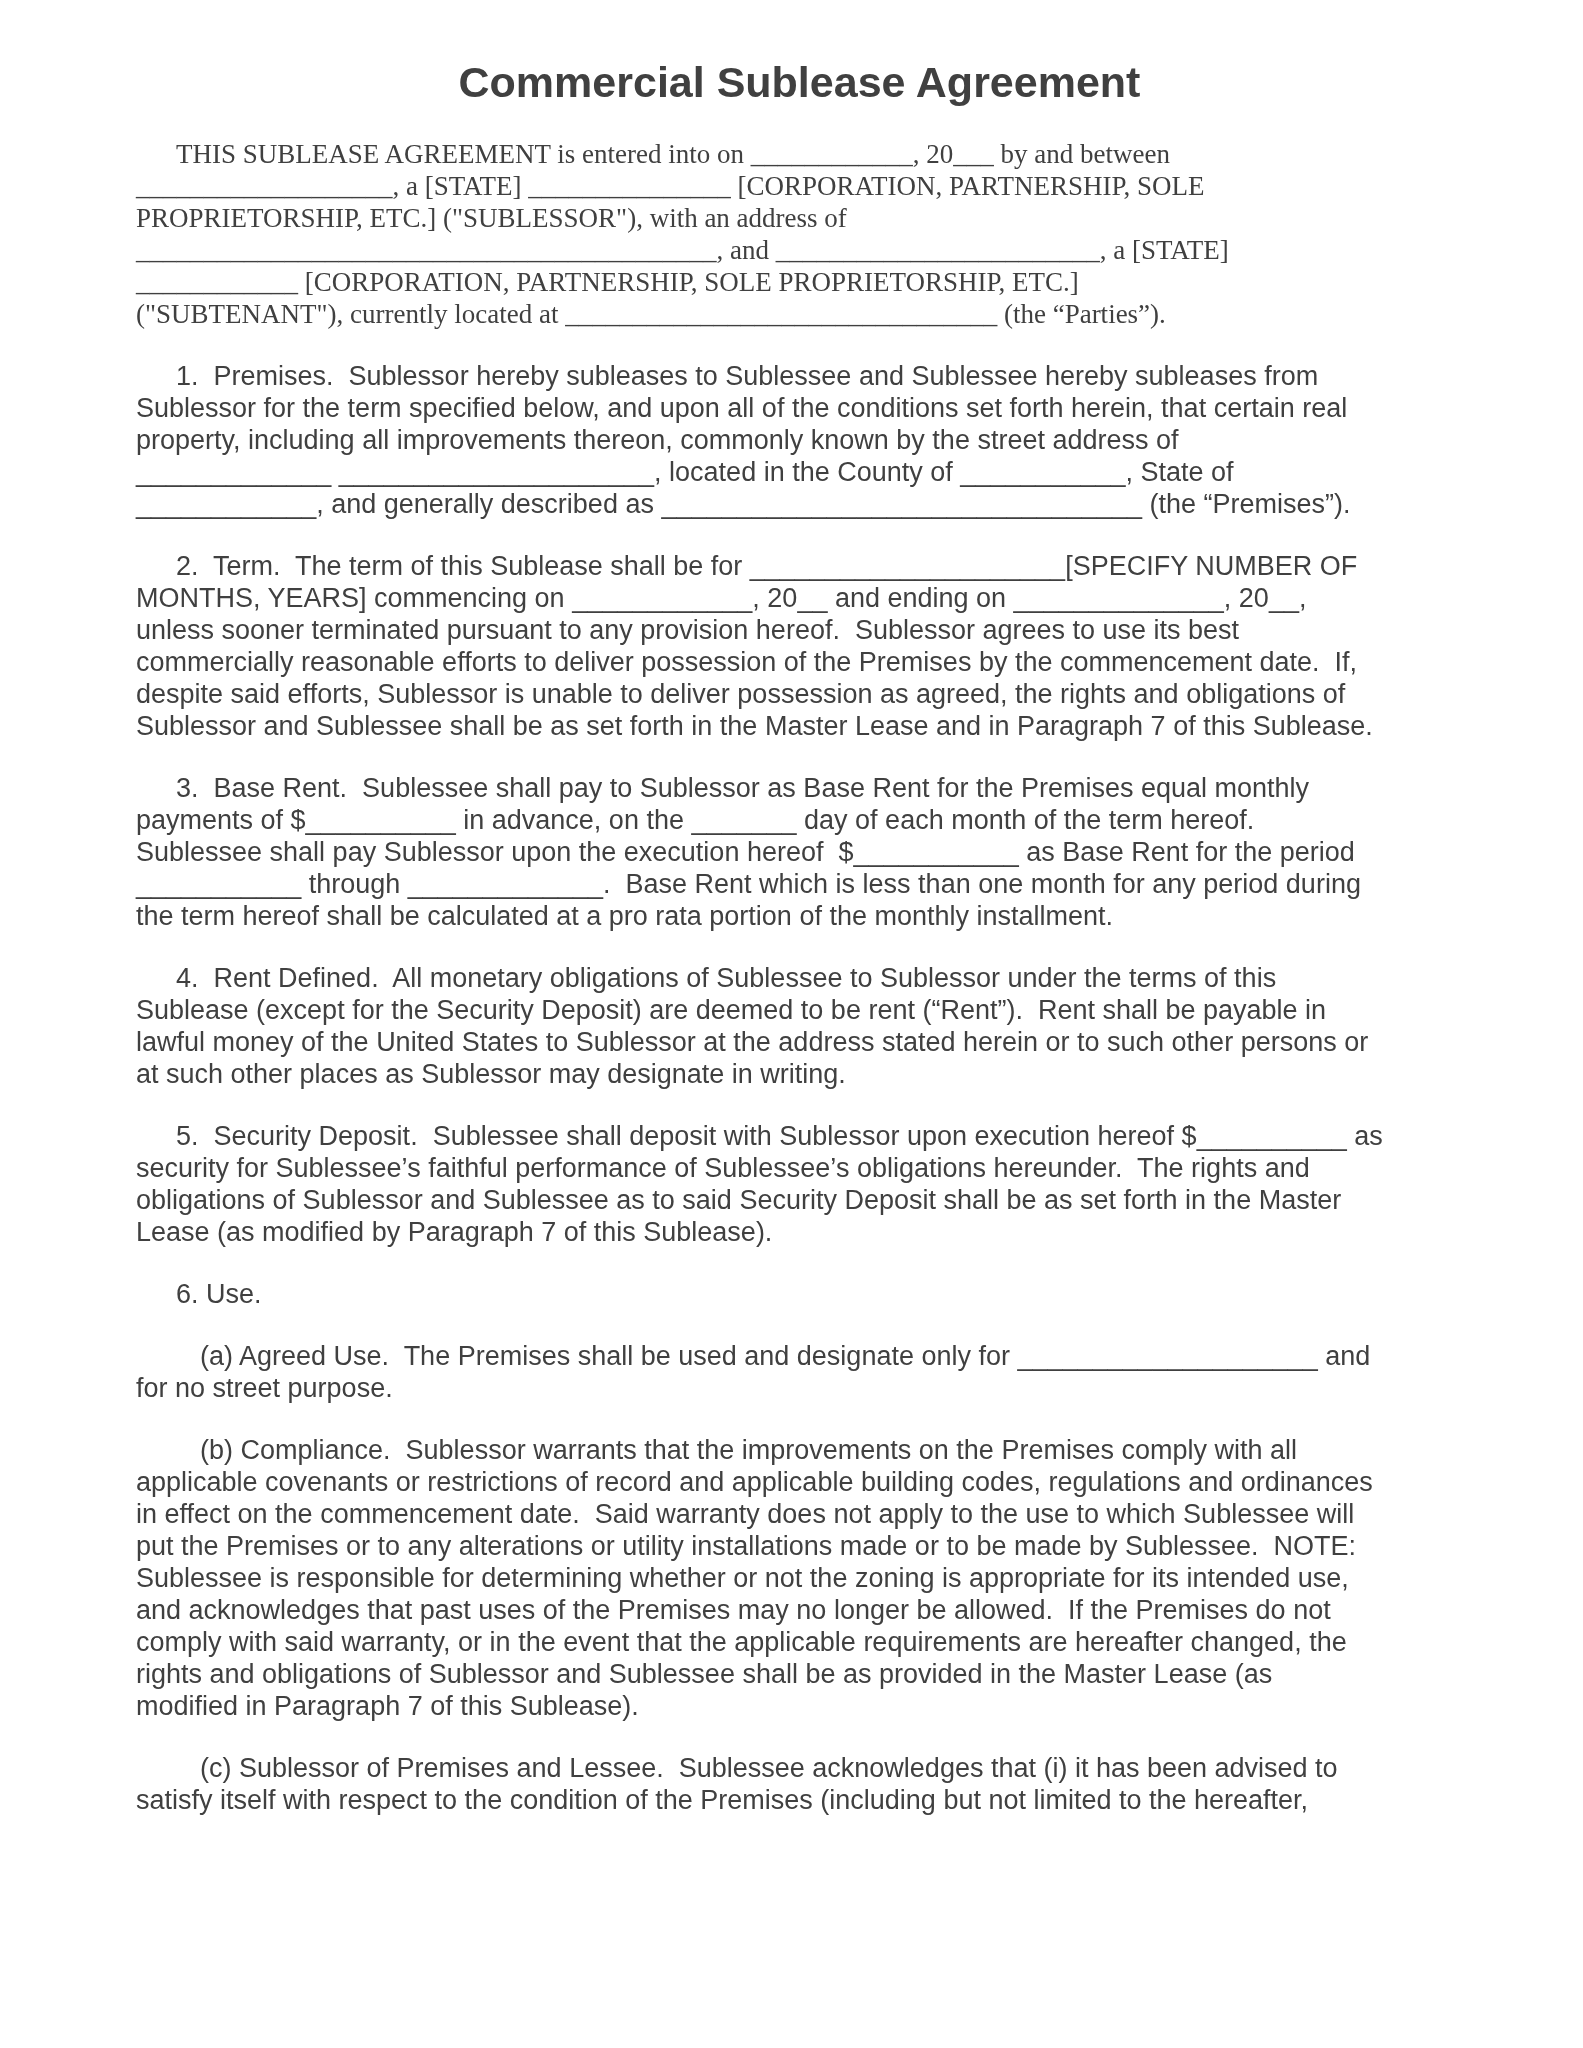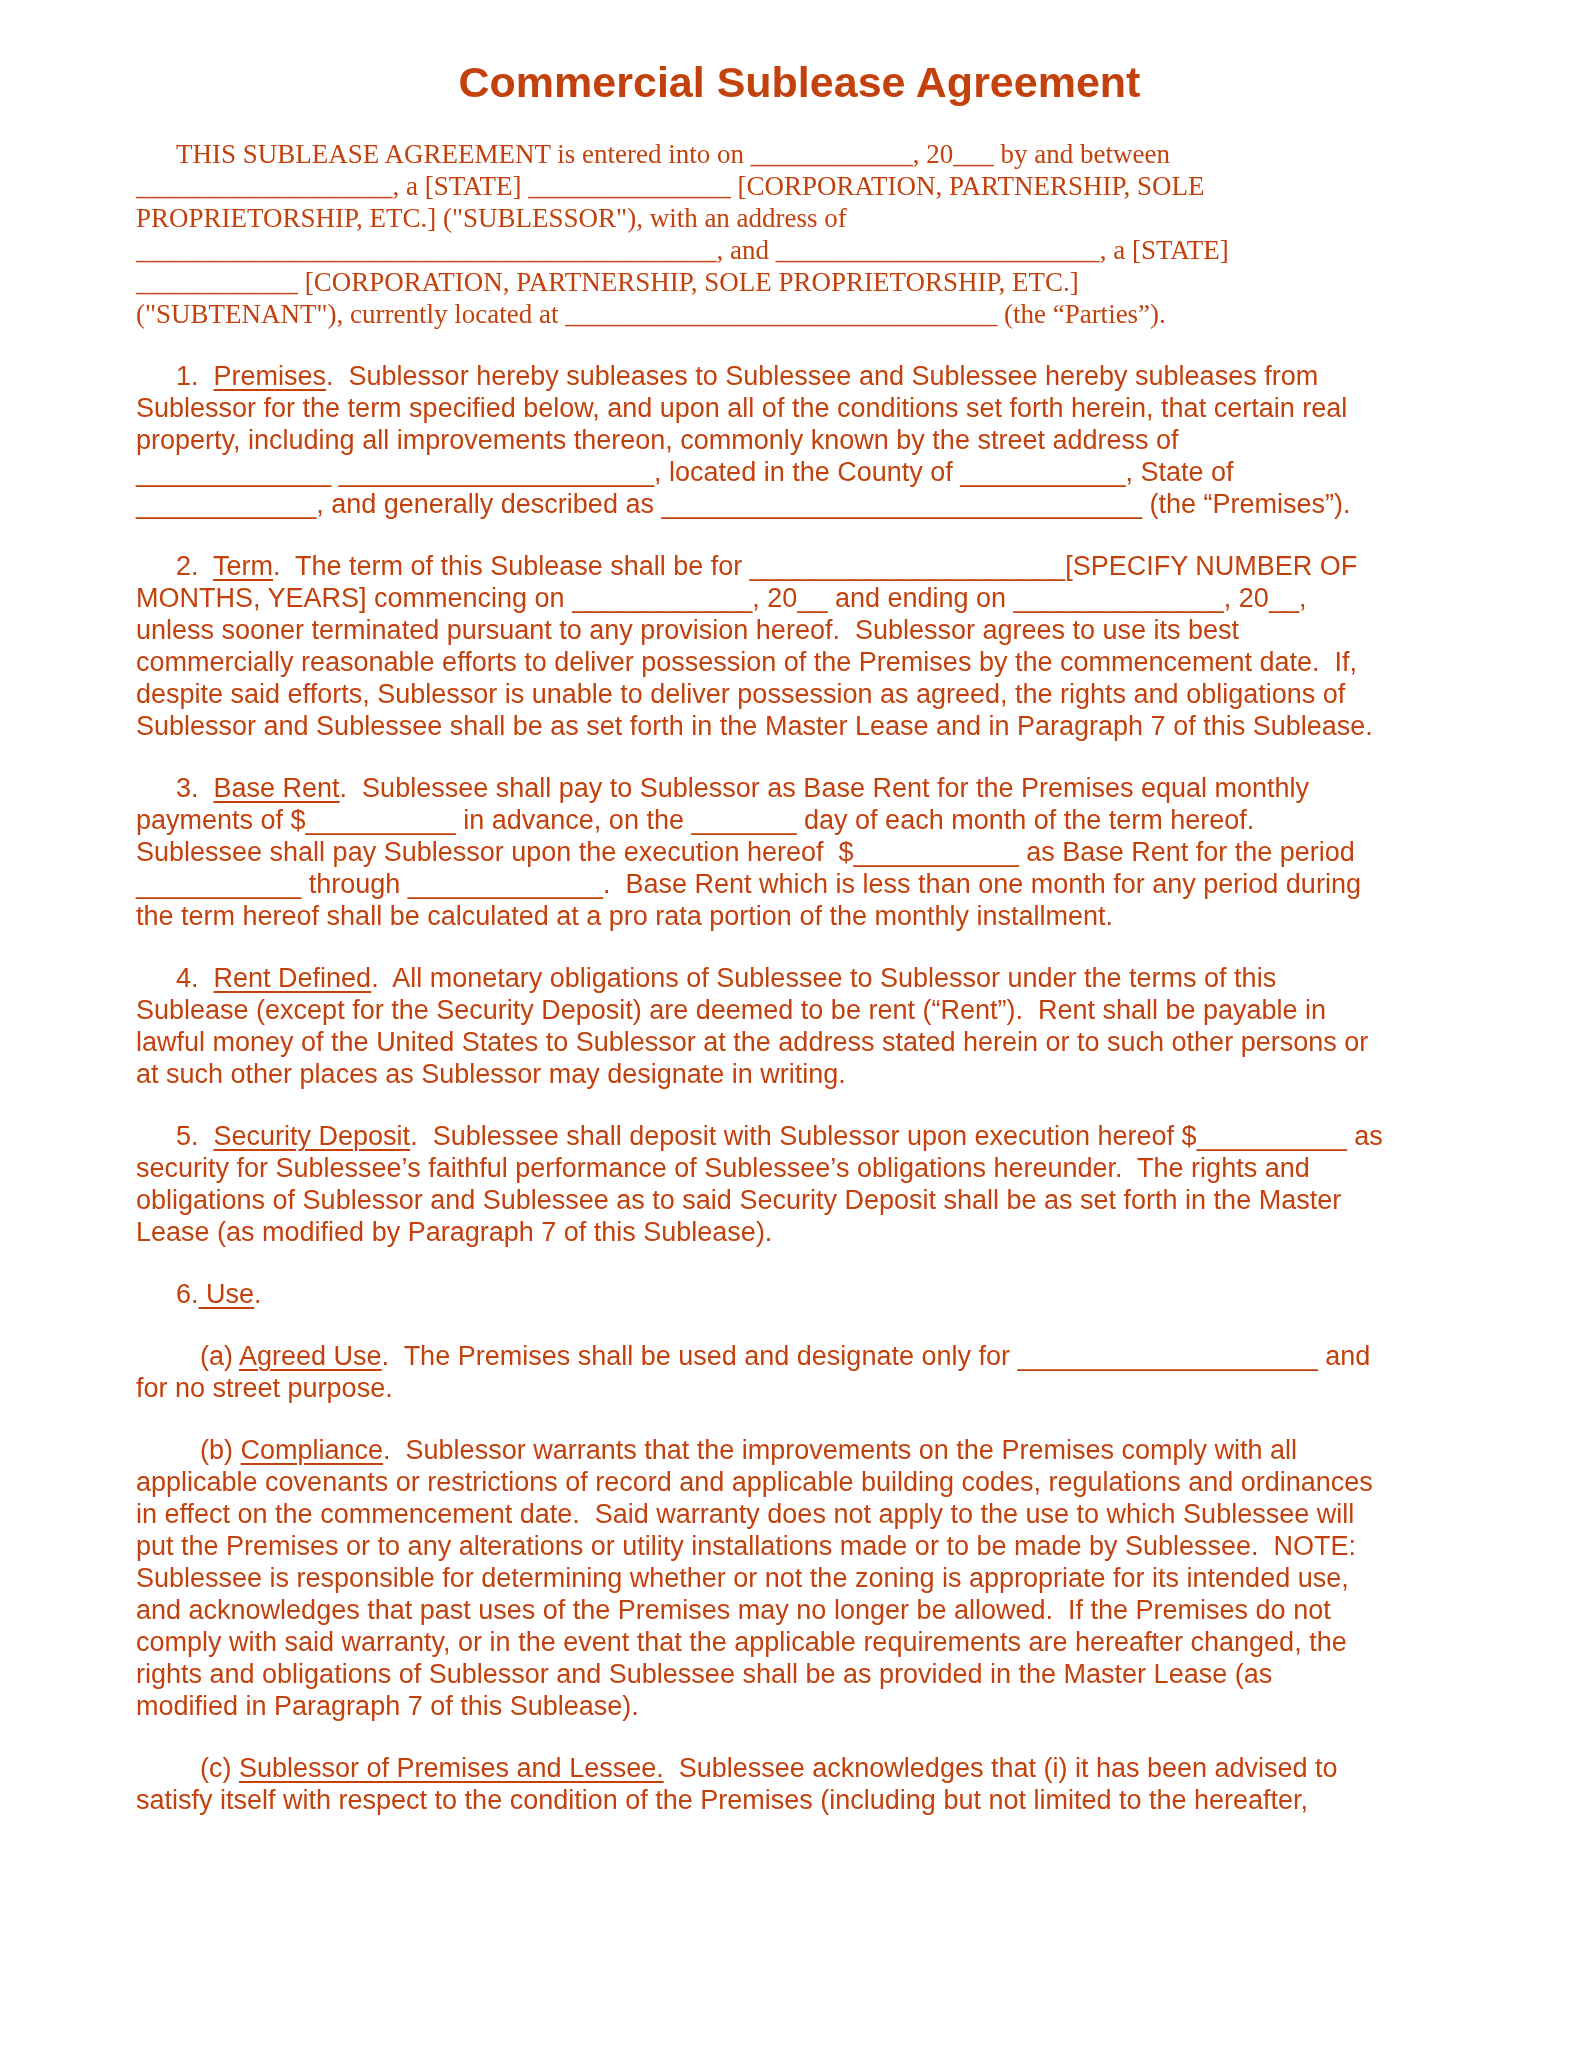--- a/index.html
+++ b/index.html
@@ -5,21 +5,21 @@
   html, body {
     margin: 0;
     padding: 0;
     background: #ffffff;
   }
   .page {
     width: 1583px;
     height: 2048px;
     box-sizing: border-box;
     background: #ffffff;
-    color: #c2410c;
+    color: #404040;
     font-family: "Liberation Sans", sans-serif;
     font-size: 27px;
     line-height: 32px;
     padding: 56px 120px 0 136px;
     overflow: hidden;
   }
   .title {
     font-size: 43px;
     line-height: 52px;
     font-weight: bold;
@@ -28,21 +28,20 @@
     letter-spacing: 0px;
   }
   .para {
     margin: 0 0 30px 0;
     white-space: pre-wrap;
   }
   .para.body    { text-indent: 40px; font-family: Liberation Serif, serif; }
   .para.section { text-indent: 40px; }
   .para.sub     { text-indent: 64px; }
   .heading {
-    text-decoration: underline;
     text-decoration-thickness: 2px;
     text-underline-offset: 4px;
   }
   .blank {
     letter-spacing: 0;
   }
 </style>
 </head>
 <body>
 

